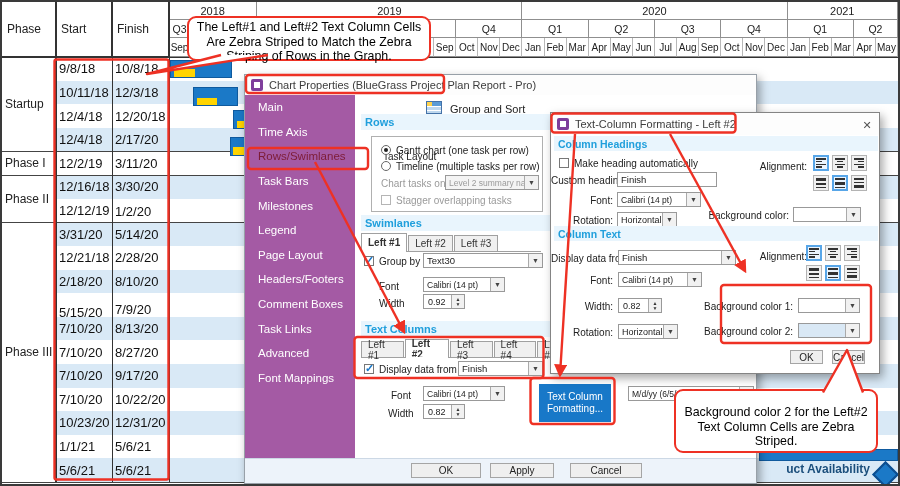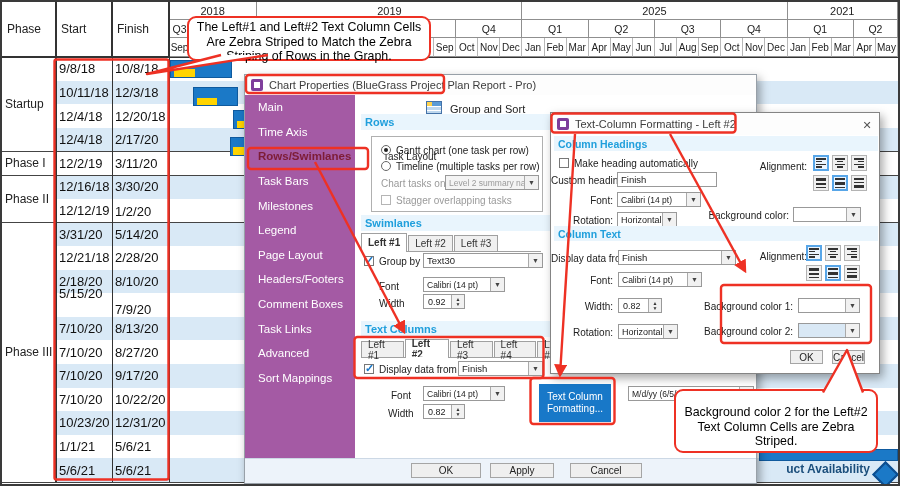--- a/index.html
+++ b/index.html
@@ -52,21 +52,21 @@
   .tab.active{background:#fff;height:17px;font-weight:bold;z-index:2;}
   .tab.active::after{content:"";position:absolute;left:0;right:0;bottom:-1px;height:1px;background:#fff;}
   .groupbox{position:absolute;border:1px solid #b0b0b0;box-sizing:border-box;}
   .gb-legend{position:absolute;background:#fff;padding:0 4px;font-size:10px;color:#222;white-space:nowrap;}
   .btn{position:absolute;background:#efefef;border:1px solid #a5a5a5;box-sizing:border-box;font-size:10px;color:#222;
        display:flex;align-items:center;justify-content:center;}
   .blue-btn{position:absolute;background:#1878c8;color:#fff;font-size:10px;text-align:center;
        display:flex;align-items:center;justify-content:center;line-height:12px;box-sizing:border-box;}
   .menu{position:absolute;background:#a45aa4;}
   .menu-item{height:24.6px;display:flex;align-items:center;padding-left:13px;font-size:11.5px;color:#fff;cursor:default;}
-  .menu-item.active{color:#7d1c36;font-weight:bold;}
+  .menu-item.active{color:#7d1c36;font-weight:normal;}
   .albtn{position:absolute;width:16px;height:16px;background:#f1f1f1;border:1px solid #b3b3b3;box-sizing:border-box;
          display:flex;align-items:center;justify-content:center;}
   .albtn.sel{border:2px solid #58a6e8;background:#eaf4fd;}
   .glyph{width:10px;height:10px;display:flex;flex-direction:column;justify-content:space-between;}
   .glyph i{display:block;height:2px;background:#333;}
   .closex{position:absolute;font-size:11px;color:#555;width:16px;height:16px;display:flex;align-items:center;justify-content:center;}
   .gs-ico{position:absolute;width:16px;height:13px;border:1px solid #4472a8;box-sizing:border-box;
           background:linear-gradient(#5b9bd5 0 4px,#fff 4px 5px,#bdd7ee 5px 8px,#fff 8px 9px,#bdd7ee 9px 12px);}
   .gs-ico::after{content:"";position:absolute;left:0;top:0;width:5px;height:4px;background:#ffd34d;}
   
@@ -82,21 +82,21 @@
 
   <div id="gantt">
 
     <div class="left-hdr" style="left:0;top:0;width:54px;height:55px;">Phase</div>
     <div class="left-hdr" style="left:54px;top:0;width:56px;height:55px;">Start</div>
     <div class="left-hdr" style="left:110px;top:0;width:57px;height:55px;">Finish</div>
 
     <div id="g-generated">
         <div class="hdr-cell" style="left:167px;top:0;width:88.36363636363636px;height:18px;font-size:11px;">2018</div>
         <div class="hdr-cell" style="left:255.36363636363637px;top:0;width:265.09090909090907px;height:18px;font-size:11px;">2019</div>
-        <div class="hdr-cell" style="left:520.4545454545455px;top:0;width:265.09090909090907px;height:18px;font-size:11px;">2025</div>
+        <div class="hdr-cell" style="left:520.4545454545455px;top:0;width:265.09090909090907px;height:18px;font-size:11px;">2020</div>
         <div class="hdr-cell" style="left:785.5454545454545px;top:0;width:110.45454545454545px;height:18px;font-size:11px;">2021</div>
         <div class="hdr-cell" style="left:167px;top:18px;width:22.09090909090909px;height:18px;font-size:10.5px;">Q3</div>
         <div class="hdr-cell" style="left:189.0909090909091px;top:18px;width:66.27272727272727px;height:18px;font-size:10.5px;">Q4</div>
         <div class="hdr-cell" style="left:255.36363636363637px;top:18px;width:66.27272727272727px;height:18px;font-size:10.5px;">Q1</div>
         <div class="hdr-cell" style="left:321.6363636363636px;top:18px;width:66.27272727272727px;height:18px;font-size:10.5px;">Q2</div>
         <div class="hdr-cell" style="left:387.9090909090909px;top:18px;width:66.27272727272727px;height:18px;font-size:10.5px;">Q3</div>
         <div class="hdr-cell" style="left:454.18181818181813px;top:18px;width:66.27272727272727px;height:18px;font-size:10.5px;">Q4</div>
         <div class="hdr-cell" style="left:520.4545454545454px;top:18px;width:66.27272727272727px;height:18px;font-size:10.5px;">Q1</div>
         <div class="hdr-cell" style="left:586.7272727272726px;top:18px;width:66.27272727272727px;height:18px;font-size:10.5px;">Q2</div>
         <div class="hdr-cell" style="left:652.9999999999999px;top:18px;width:66.27272727272727px;height:18px;font-size:10.5px;">Q3</div>
@@ -154,21 +154,21 @@
         <div class="date-txt" style="left:57px;top:196.66666666666666px;width:52px;height:23.61111111111111px;">12/12/19</div>
         <div class="date-txt" style="left:113px;top:196.66666666666666px;width:52px;height:25px;">1/2/20</div>
         <div class="stripe" style="top:220.27777777777777px;height:23.61111111111111px;background:#d9e9f6;"></div>
         <div class="date-txt" style="left:57px;top:220.27777777777777px;width:52px;height:23.61111111111111px;">3/31/20</div>
         <div class="date-txt" style="left:113px;top:220.27777777777777px;width:52px;height:23.61111111111111px;">5/14/20</div>
         <div class="date-txt" style="left:57px;top:243.88888888888889px;width:52px;height:23.61111111111111px;">12/21/18</div>
         <div class="date-txt" style="left:113px;top:243.88888888888889px;width:52px;height:23.61111111111111px;">2/28/20</div>
         <div class="stripe" style="top:267.5px;height:23.61111111111111px;background:#d9e9f6;"></div>
         <div class="date-txt" style="left:57px;top:267.5px;width:52px;height:23.61111111111111px;">2/18/20</div>
         <div class="date-txt" style="left:113px;top:267.5px;width:52px;height:23.61111111111111px;">8/10/20</div>
-        <div class="date-txt" style="left:57px;top:280px;width:52px;height:23.61111111111111px;">5/15/20</div>
+        <div class="date-txt" style="left:57px;top:299px;width:52px;height:23.61111111111111px;">5/15/20</div>
         <div class="date-txt" style="left:113px;top:291.1111111111111px;width:52px;height:33px;">7/9/20</div>
         <div class="stripe" style="top:314.72222222222223px;height:23.61111111111111px;background:#d9e9f6;"></div>
         <div class="date-txt" style="left:57px;top:314.72222222222223px;width:52px;height:23.61111111111111px;">7/10/20</div>
         <div class="date-txt" style="left:113px;top:314.72222222222223px;width:52px;height:23.61111111111111px;">8/13/20</div>
         <div class="date-txt" style="left:57px;top:338.3333333333333px;width:52px;height:23.61111111111111px;">7/10/20</div>
         <div class="date-txt" style="left:113px;top:338.3333333333333px;width:52px;height:23.61111111111111px;">8/27/20</div>
         <div class="stripe" style="top:361.94444444444446px;height:23.61111111111111px;background:#d9e9f6;"></div>
         <div class="date-txt" style="left:57px;top:361.94444444444446px;width:52px;height:23.61111111111111px;">7/10/20</div>
         <div class="date-txt" style="left:113px;top:361.94444444444446px;width:52px;height:23.61111111111111px;">9/17/20</div>
         <div class="date-txt" style="left:57px;top:385.55555555555554px;width:52px;height:23.61111111111111px;">7/10/20</div>
@@ -222,21 +222,21 @@
         <div class="menu-item" style="">Time Axis</div>
         <div class="menu-item active" style="">Rows/Swimlanes</div>
         <div class="menu-item" style="">Task Bars</div>
         <div class="menu-item" style="">Milestones</div>
         <div class="menu-item" style="">Legend</div>
         <div class="menu-item" style="">Page Layout</div>
         <div class="menu-item" style="">Headers/Footers</div>
         <div class="menu-item" style="">Comment Boxes</div>
         <div class="menu-item" style="">Task Links</div>
         <div class="menu-item" style="">Advanced</div>
-        <div class="menu-item" style="">Sort Mappings</div>
+        <div class="menu-item" style="">Font Mappings</div>
       </div>
 
     <div class="gs-ico" style="left:181px;top:26px;"></div>
     <div class="lbl" style="left:205px;top:28px;font-size:11px;">Group and Sort</div>
 
     <div class="band" style="left:116px;top:39px;width:394px;height:16px;">Rows</div>
     <div class="groupbox" style="left:126px;top:61px;width:172px;height:76px;"></div>
     <div class="gb-legend" style="left:134px;top:56px;margin-top:20px;">Task Layout</div>
     <div class="rb sel" style="left:136px;top:70px;"></div>
     <div class="lbl" style="left:151px;top:70px;">Gantt chart (one task per row)</div>

